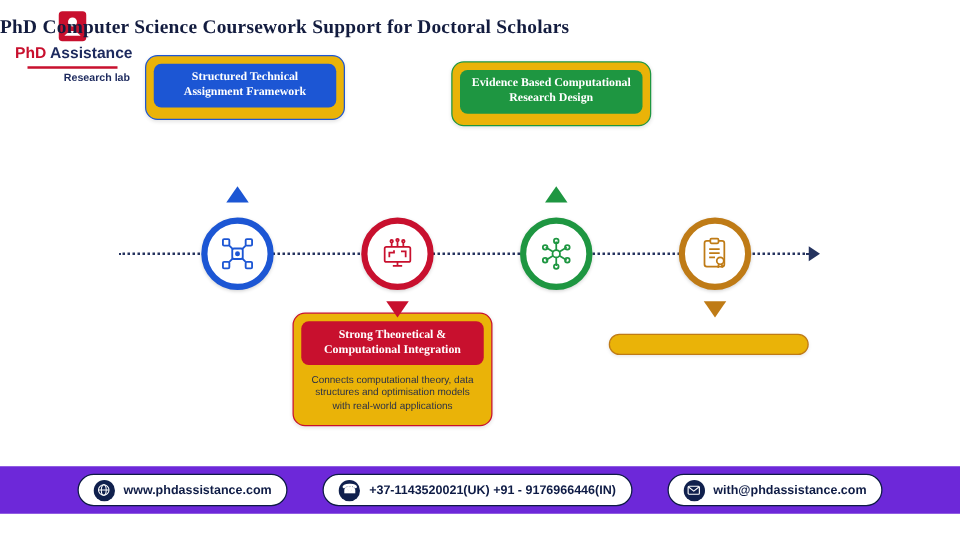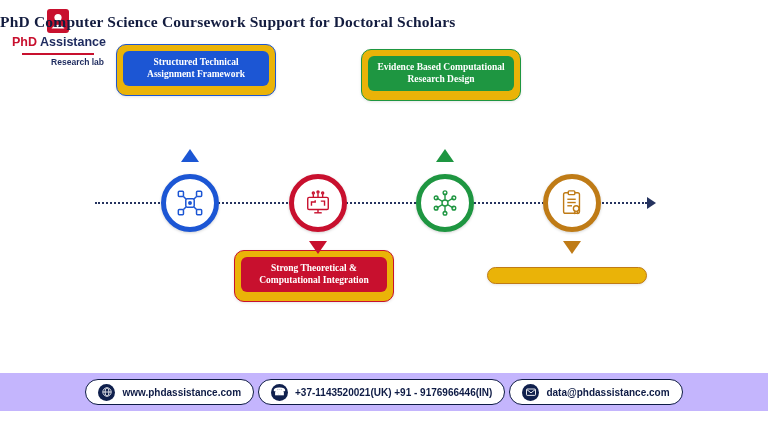--- a/index.html
+++ b/index.html
@@ -64,22 +64,22 @@
   .card-top-1 { left:116px; top:44px; }
   .card-top-2 { left:361px; top:49px; }
   .card-bot-1 { left:234px; top:250px; }
   .card-bot-2 { left:487px; top:267px; }
   .card-header { background:var(--c); color:#fff; border-radius:6px;
                  font-family:"Liberation Serif", serif; font-weight:bold;
                  font-size:9.5px; line-height:1.3; padding:5px 8px; }
   .card-body { font-size:8px; color:#2b3147; line-height:1.35; margin-top:7px; padding:0 5px; }
 
   
-  .footer { position:absolute; left:0; top:373px; width:768px; height:38px; background:#c4b5fd;
-            display:flex; align-items:center; justify-content:center; gap:4px; }
+  .footer { position:absolute; left:0; top:373px; width:768px; height:38px; background:#6d28d9;
+            display:flex; align-items:center; justify-content:center; gap:28px; }
   .pill { background:#fff; border:1px solid #0e1b45; border-radius:15px; height:26px;
           display:flex; align-items:center; gap:7px; padding:0 12px;
           font-size:10px; font-weight:bold; color:#0e1b45; cursor:pointer; white-space:nowrap; }
   .pill-ic { width:17px; height:17px; border-radius:50%; background:#10204d; color:#fff;
              display:flex; align-items:center; justify-content:center; flex:0 0 auto;
              font-size:10px; line-height:1; }
   .pill-ic svg { display:block; }
 </style>
 </head>
 <body>
@@ -106,20 +106,21 @@
 
   <div class="card c-blue card-top-1">
     <div class="card-header">Structured Technical Assignment Framework</div>
   </div>
   <div class="card c-green card-top-2">
     <div class="card-header">Evidence Based Computational Research Design</div>
   </div>
 
   <div class="card c-red card-bot-1">
     <div class="card-header">Strong Theoretical &amp; Computational Integration</div>
+    <div class="card-body">Connects computational theory, data structures and optimisation models with real-world applications</div>
   </div>
   <div class="card c-gold card-bot-2">
   </div>
 
   <div class="chev-up chev-1"></div>
   <div class="chev-up chev-3"></div>
   <div class="chev-down chev-2"></div>
   <div class="chev-down chev-4"></div>
 
   <div class="node c-blue node-1">
@@ -198,17 +199,17 @@
       <span class="pill-ic">☎</span>
       <span>+37-1143520021(UK) +91 - 9176966446(IN)</span>
     </div>
     <div class="pill">
       <span class="pill-ic">
         <svg width="12" height="12" viewBox="0 0 16 16" fill="none" stroke="#ffffff" stroke-width="1.2">
           <rect x="2" y="4" width="12" height="8.5" rx="1"></rect>
           <polyline points="2.5,4.8 8,9.2 13.5,4.8"></polyline>
         </svg>
       </span>
-      <span>data@phdassistance.com</span>
+      <span>with@phdassistance.com</span>
     </div>
   </div>
 
 </div>
 
 </body></html>

